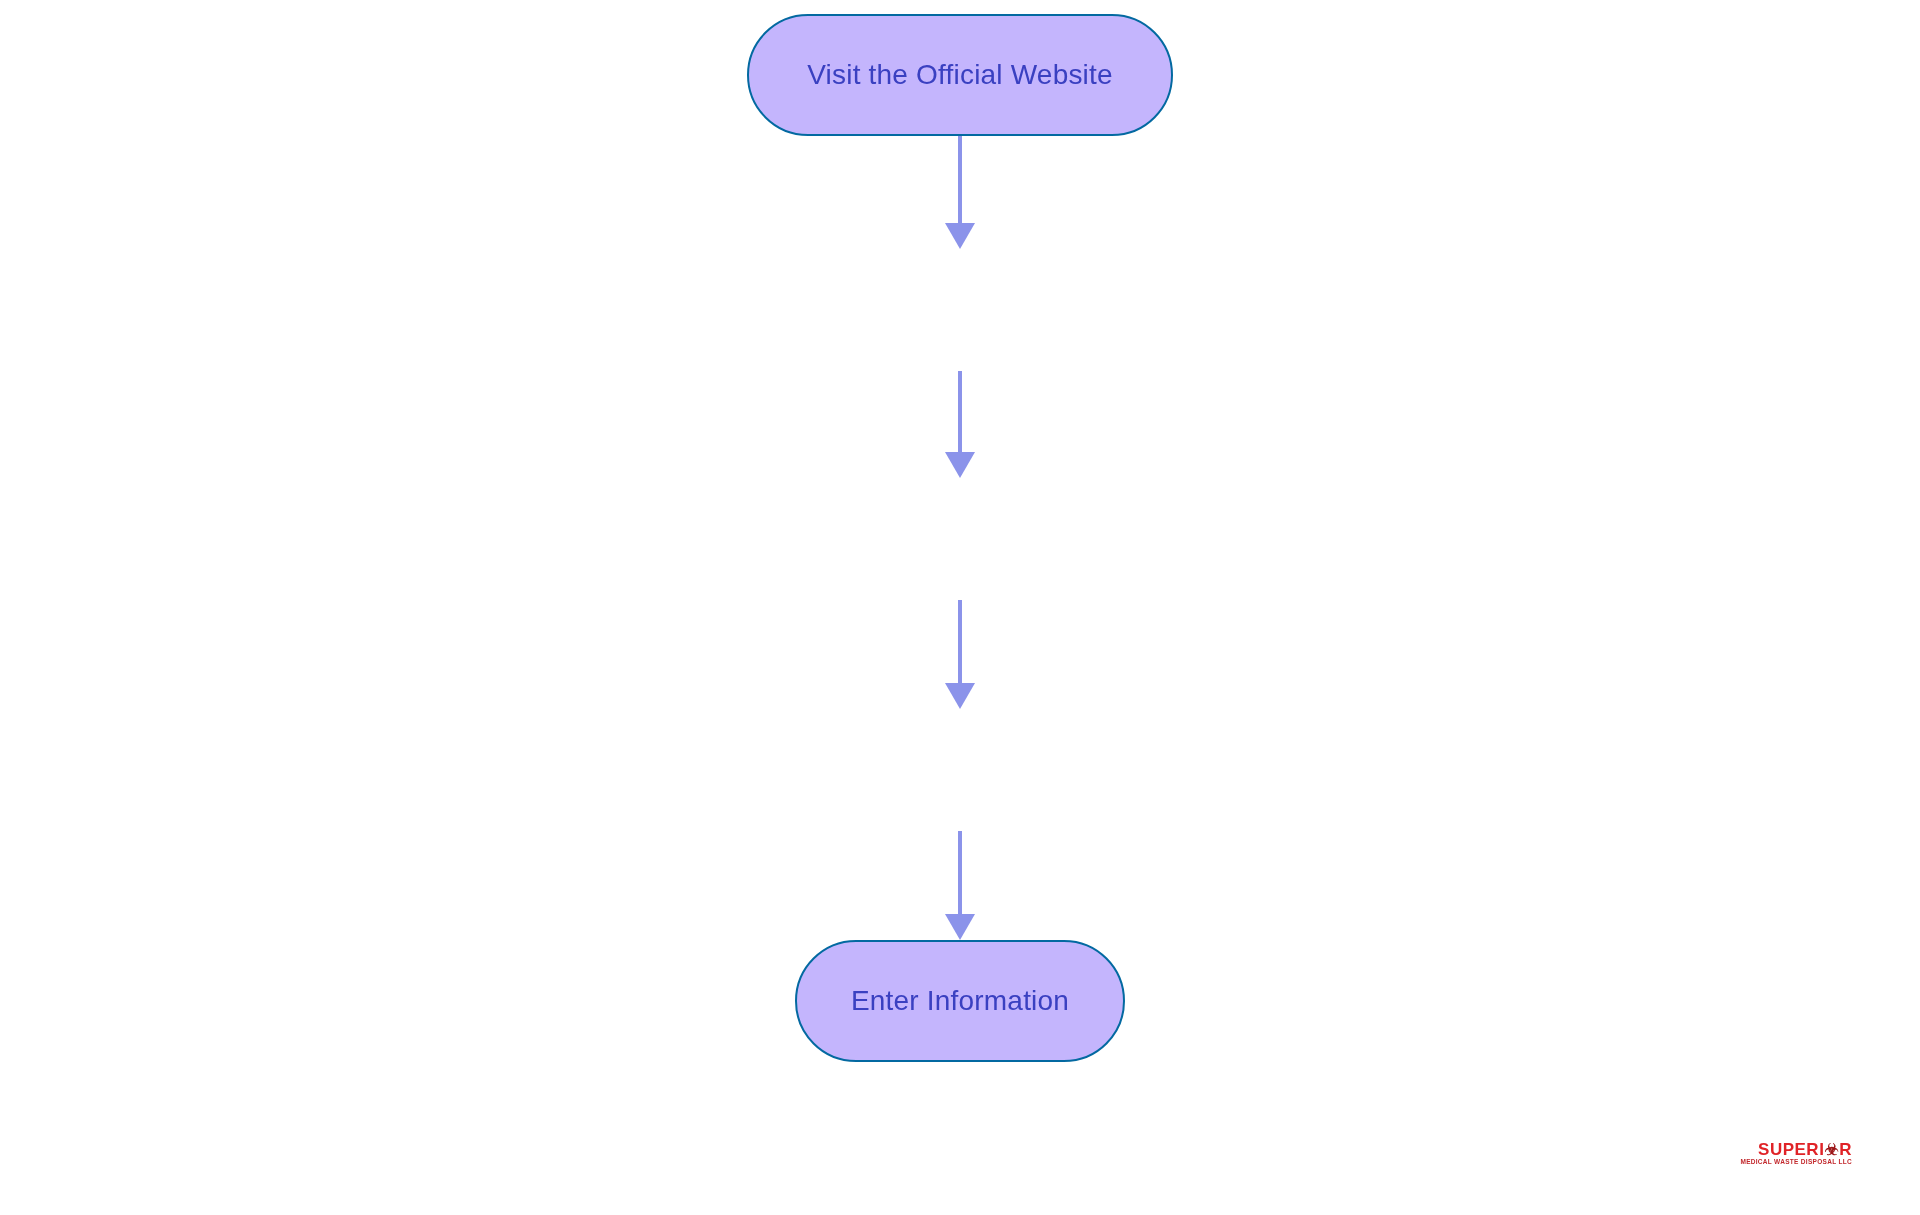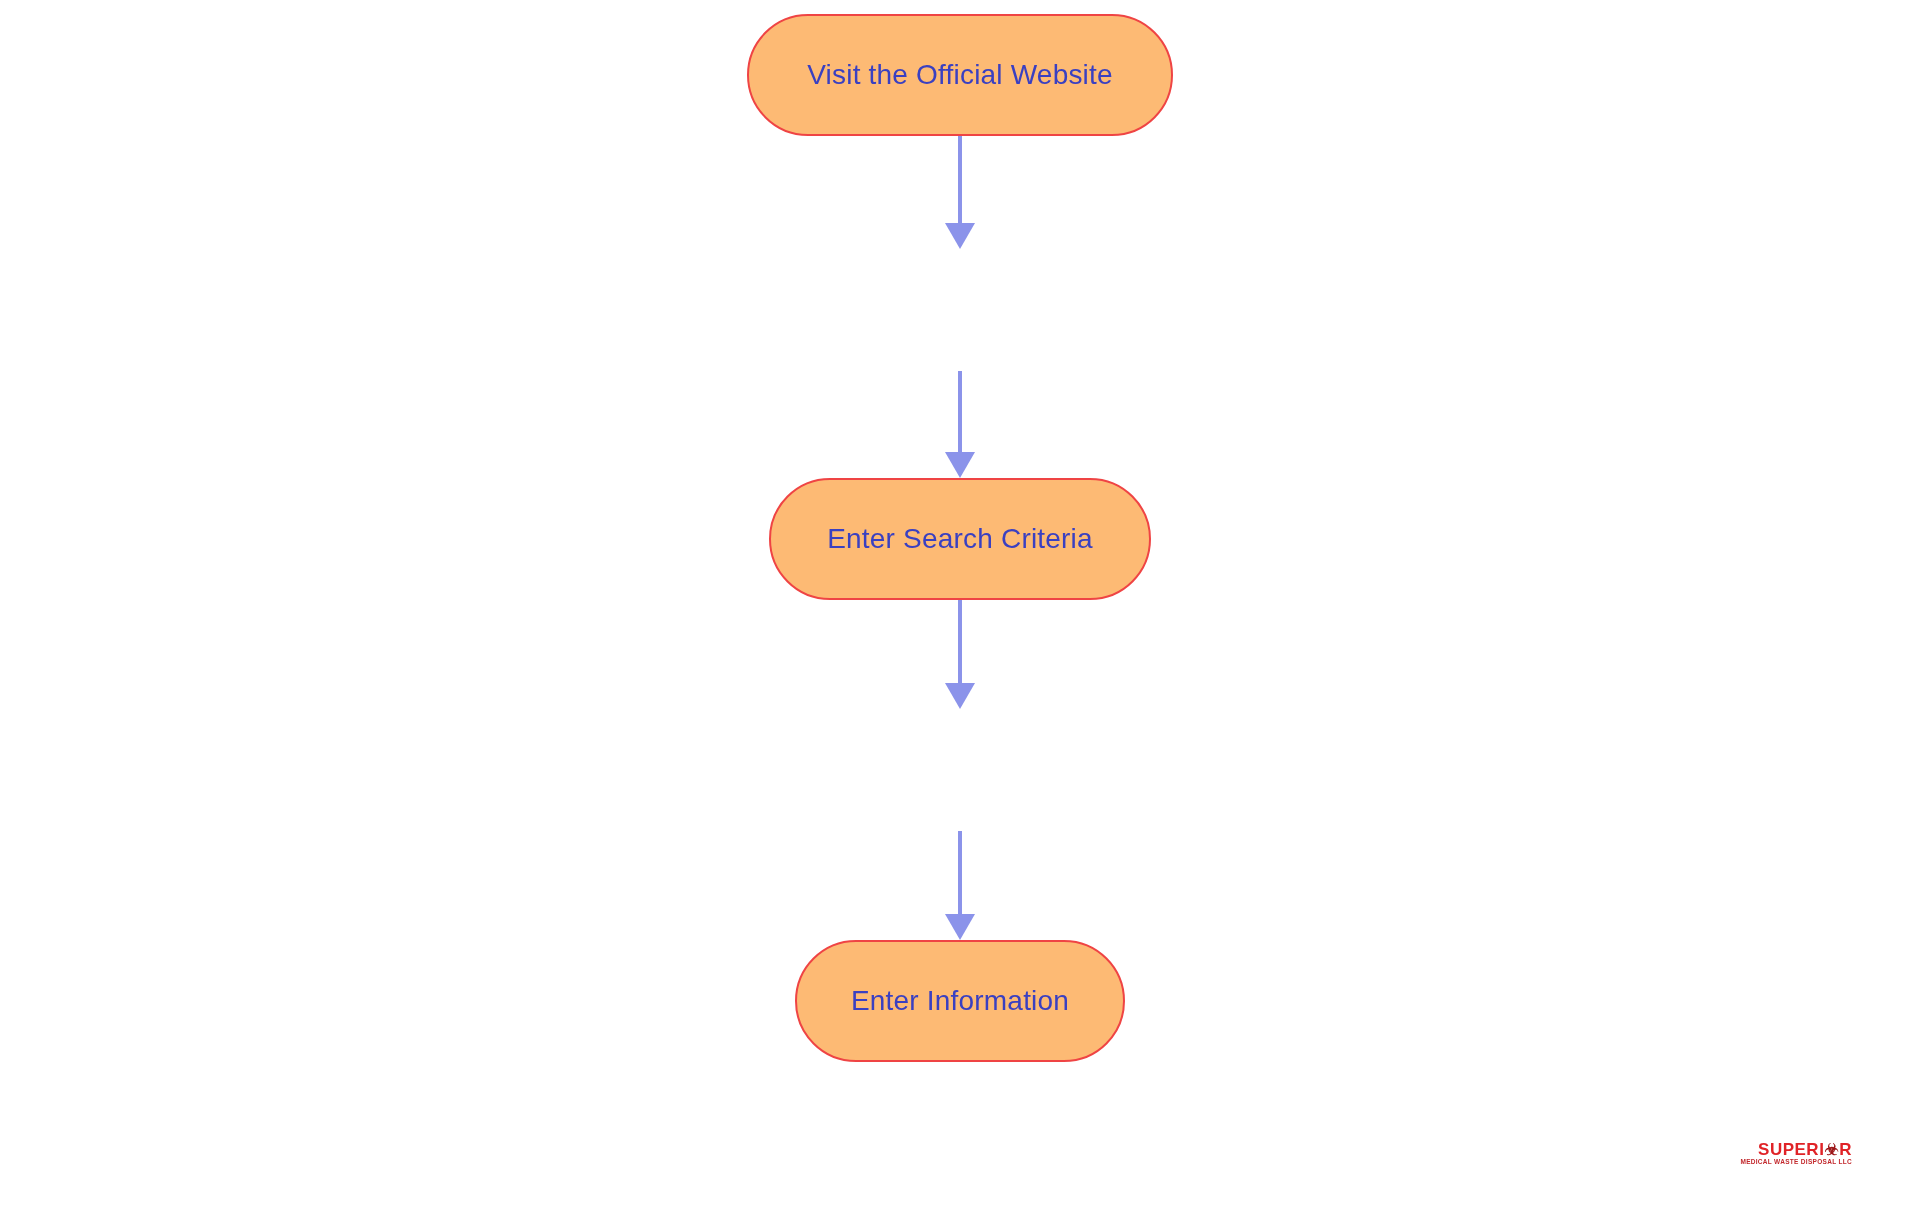--- a/index.html
+++ b/index.html
@@ -11,22 +11,22 @@
     background: #ffffff;
     overflow: hidden;
     font-family: "Liberation Sans", sans-serif;
   }
 
   
   .node {
     position: absolute;
     height: 122px;
     border-radius: 61px;
-    background: #fdba74;
-    border: 2px solid #ef4444;
+    background: #c4b5fd;
+    border: 2px solid #0369a1;
     display: flex;
     align-items: center;
     justify-content: center;
   }
   .node .node-label {
     color: #3a40c1;
     font-size: 28px;
     letter-spacing: 0.2px;
     white-space: nowrap;
   }
@@ -101,23 +101,20 @@
     <div class="stem"></div>
     <div class="head"></div>
   </div>
 
 
   <div class="arrow a2">
     <div class="stem"></div>
     <div class="head"></div>
   </div>
 
-  <div class="node n3">
-    <span class="node-label">Enter Search Criteria</span>
-  </div>
 
   <div class="arrow a3">
     <div class="stem"></div>
     <div class="head"></div>
   </div>
 
 
   <div class="arrow a4">
     <div class="stem"></div>
     <div class="head"></div>

